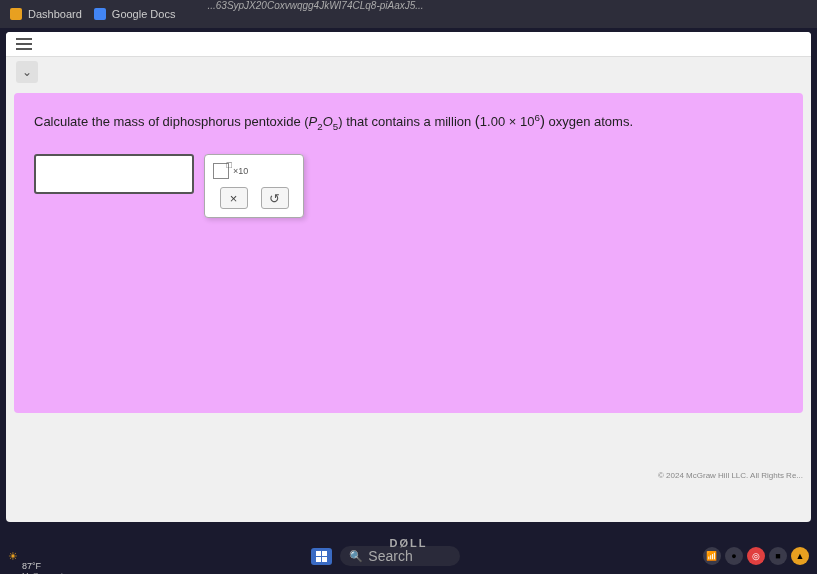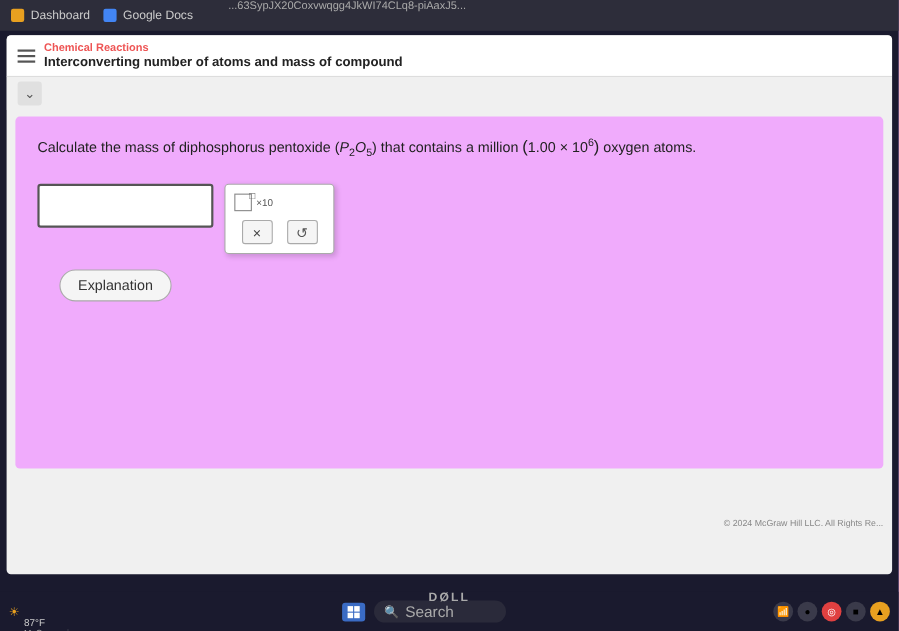--- a/index.html
+++ b/index.html
@@ -323,34 +323,30 @@
 
 <div class="browser-bar">
   <div class="browser-tab">
     <div class="browser-tab-icon tab-dashboard"></div>
     <span>Dashboard</span>
   </div>
   <div class="browser-tab">
     <div class="browser-tab-icon tab-docs"></div>
     <span>Google Docs</span>
   </div>
-  <span style="font-size:10px;color:#aaa;margin-left:20px;">...63SypJX20Coxvwqgg4JkWI74CLq8-piAaxJ5...</span>
+  <span style="font-size:10px;color:#aaa;margin-left:20px;font-style:italic;">...63SypJX20Coxvwqgg4JkWI74CLq8-piAaxJ5...</span>
 </div>
 
 <div class="main-content">
 
   <div class="header-bar">
     <div class="hamburger-icon">
       <span></span>
       <span></span>
       <span></span>
-    </div>
-    <div class="header-title-area">
-      <div class="header-subtitle">Chemical Reactions</div>
-      <div class="header-main-title">Interconverting number of atoms and mass of compound</div>
     </div>
   </div>
 
   <div class="chevron-row">
     <button class="chevron-btn">⌄</button>
   </div>
 
   <div class="problem-area">
     <p class="problem-text">
       Calculate the mass of diphosphorus pentoxide 
@@ -369,21 +365,20 @@
           <span class="notation-x10">×10</span>
         </div>
         <div class="notation-buttons">
           <button class="notation-btn">×</button>
           <button class="notation-btn undo">↺</button>
         </div>
       </div>
     </div>
 
     <div class="bottom-buttons">
-      <button class="btn-explanation">Explanation</button>
     </div>
   </div>
 
   <div class="copyright-text">© 2024 McGraw Hill LLC. All Rights Re...</div>
 </div>
 
 <div class="taskbar">
   <div class="weather-widget">
     <span class="weather-icon">☀</span>
     <div>

